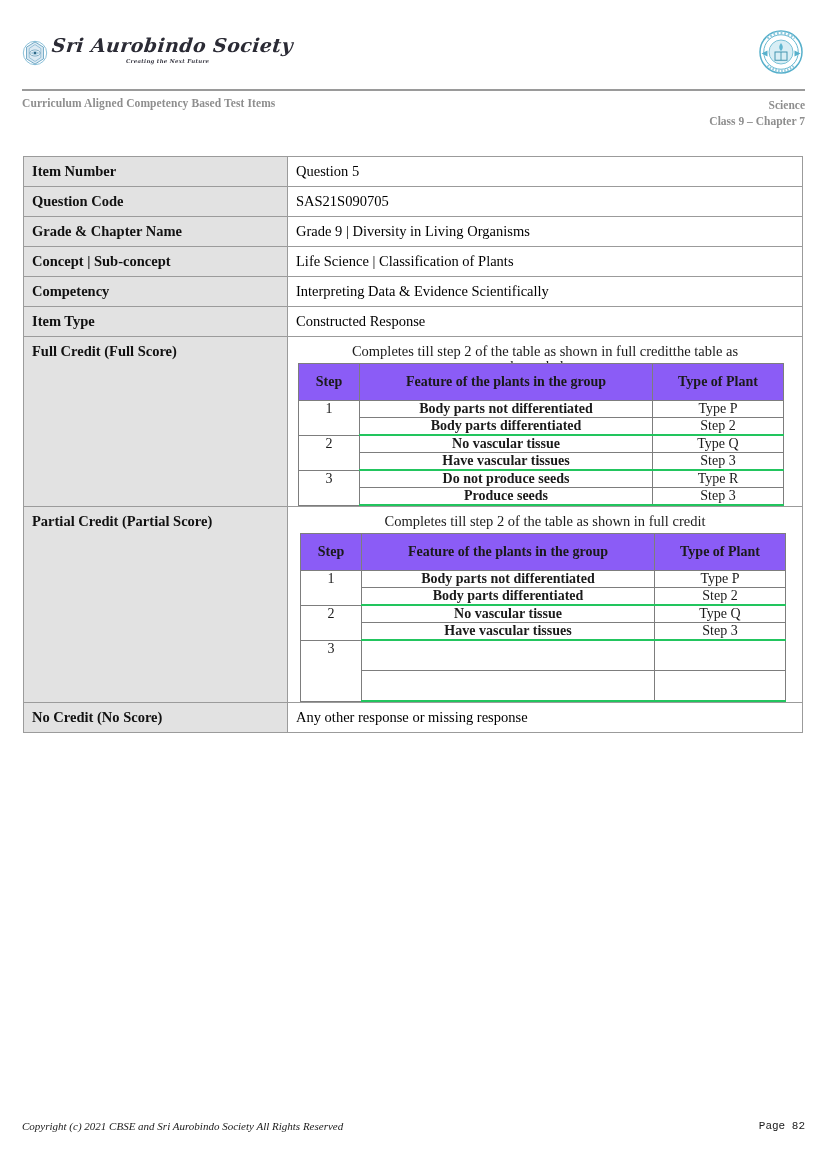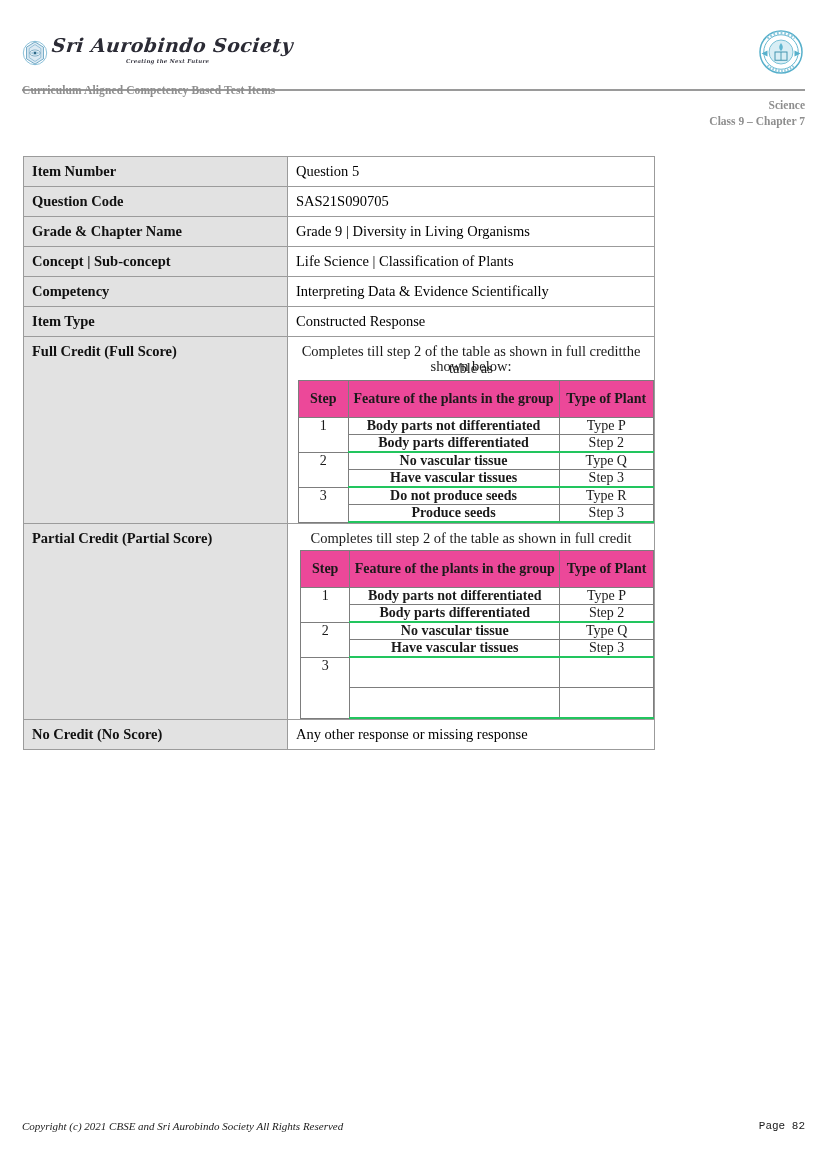--- a/index.html
+++ b/index.html
@@ -84,21 +84,21 @@
     left: 22px;
     top: 89px;
     width: 783px;
     height: 2px;
     background: #9a9a9a;
   }
 
   .subheader-left {
     position: absolute;
     left: 22px;
-    top: 84px;
+    top: 97px;
     font-family: "Liberation Serif", serif;
     font-weight: bold;
     font-size: 11.5px;
     color: #8e8e8e;
     letter-spacing: 0.1px;
     white-space: nowrap;
   }
   .subheader-right {
     position: absolute;
     right: 22px;
@@ -110,21 +110,21 @@
     color: #8e8e8e;
     line-height: 16px;
     white-space: nowrap;
   }
 
   
   .main-table {
     position: absolute;
     left: 23px;
     top: 156px;
-    width: 632px;
+    width: 780px;
     border-collapse: collapse;
     table-layout: fixed;
   }
   .main-table td {
     border: 1px solid #9b9b9b;
     vertical-align: top;
     padding: 0;
   }
   .label-cell {
     width: 255px;
@@ -188,21 +188,21 @@
     table-layout: fixed;
     background: #ffffff;
   }
   .inner-table th, .inner-table td {
     border: 1px solid #7d7d7d;
     font-family: "Liberation Serif", serif;
     font-size: 14px;
     color: #1a1a1a;
   }
   .inner-table thead th {
-    background: #ec4899;
+    background: #8b5cf6;
     font-weight: bold;
     font-size: 14px;
     text-align: center;
     padding: 10px 2px;
   }
   .col-step   { width: 61px; }
   .col-feat   { width: 293px; }
   .col-type   { width: 131px; }
 
   .cell-step {

